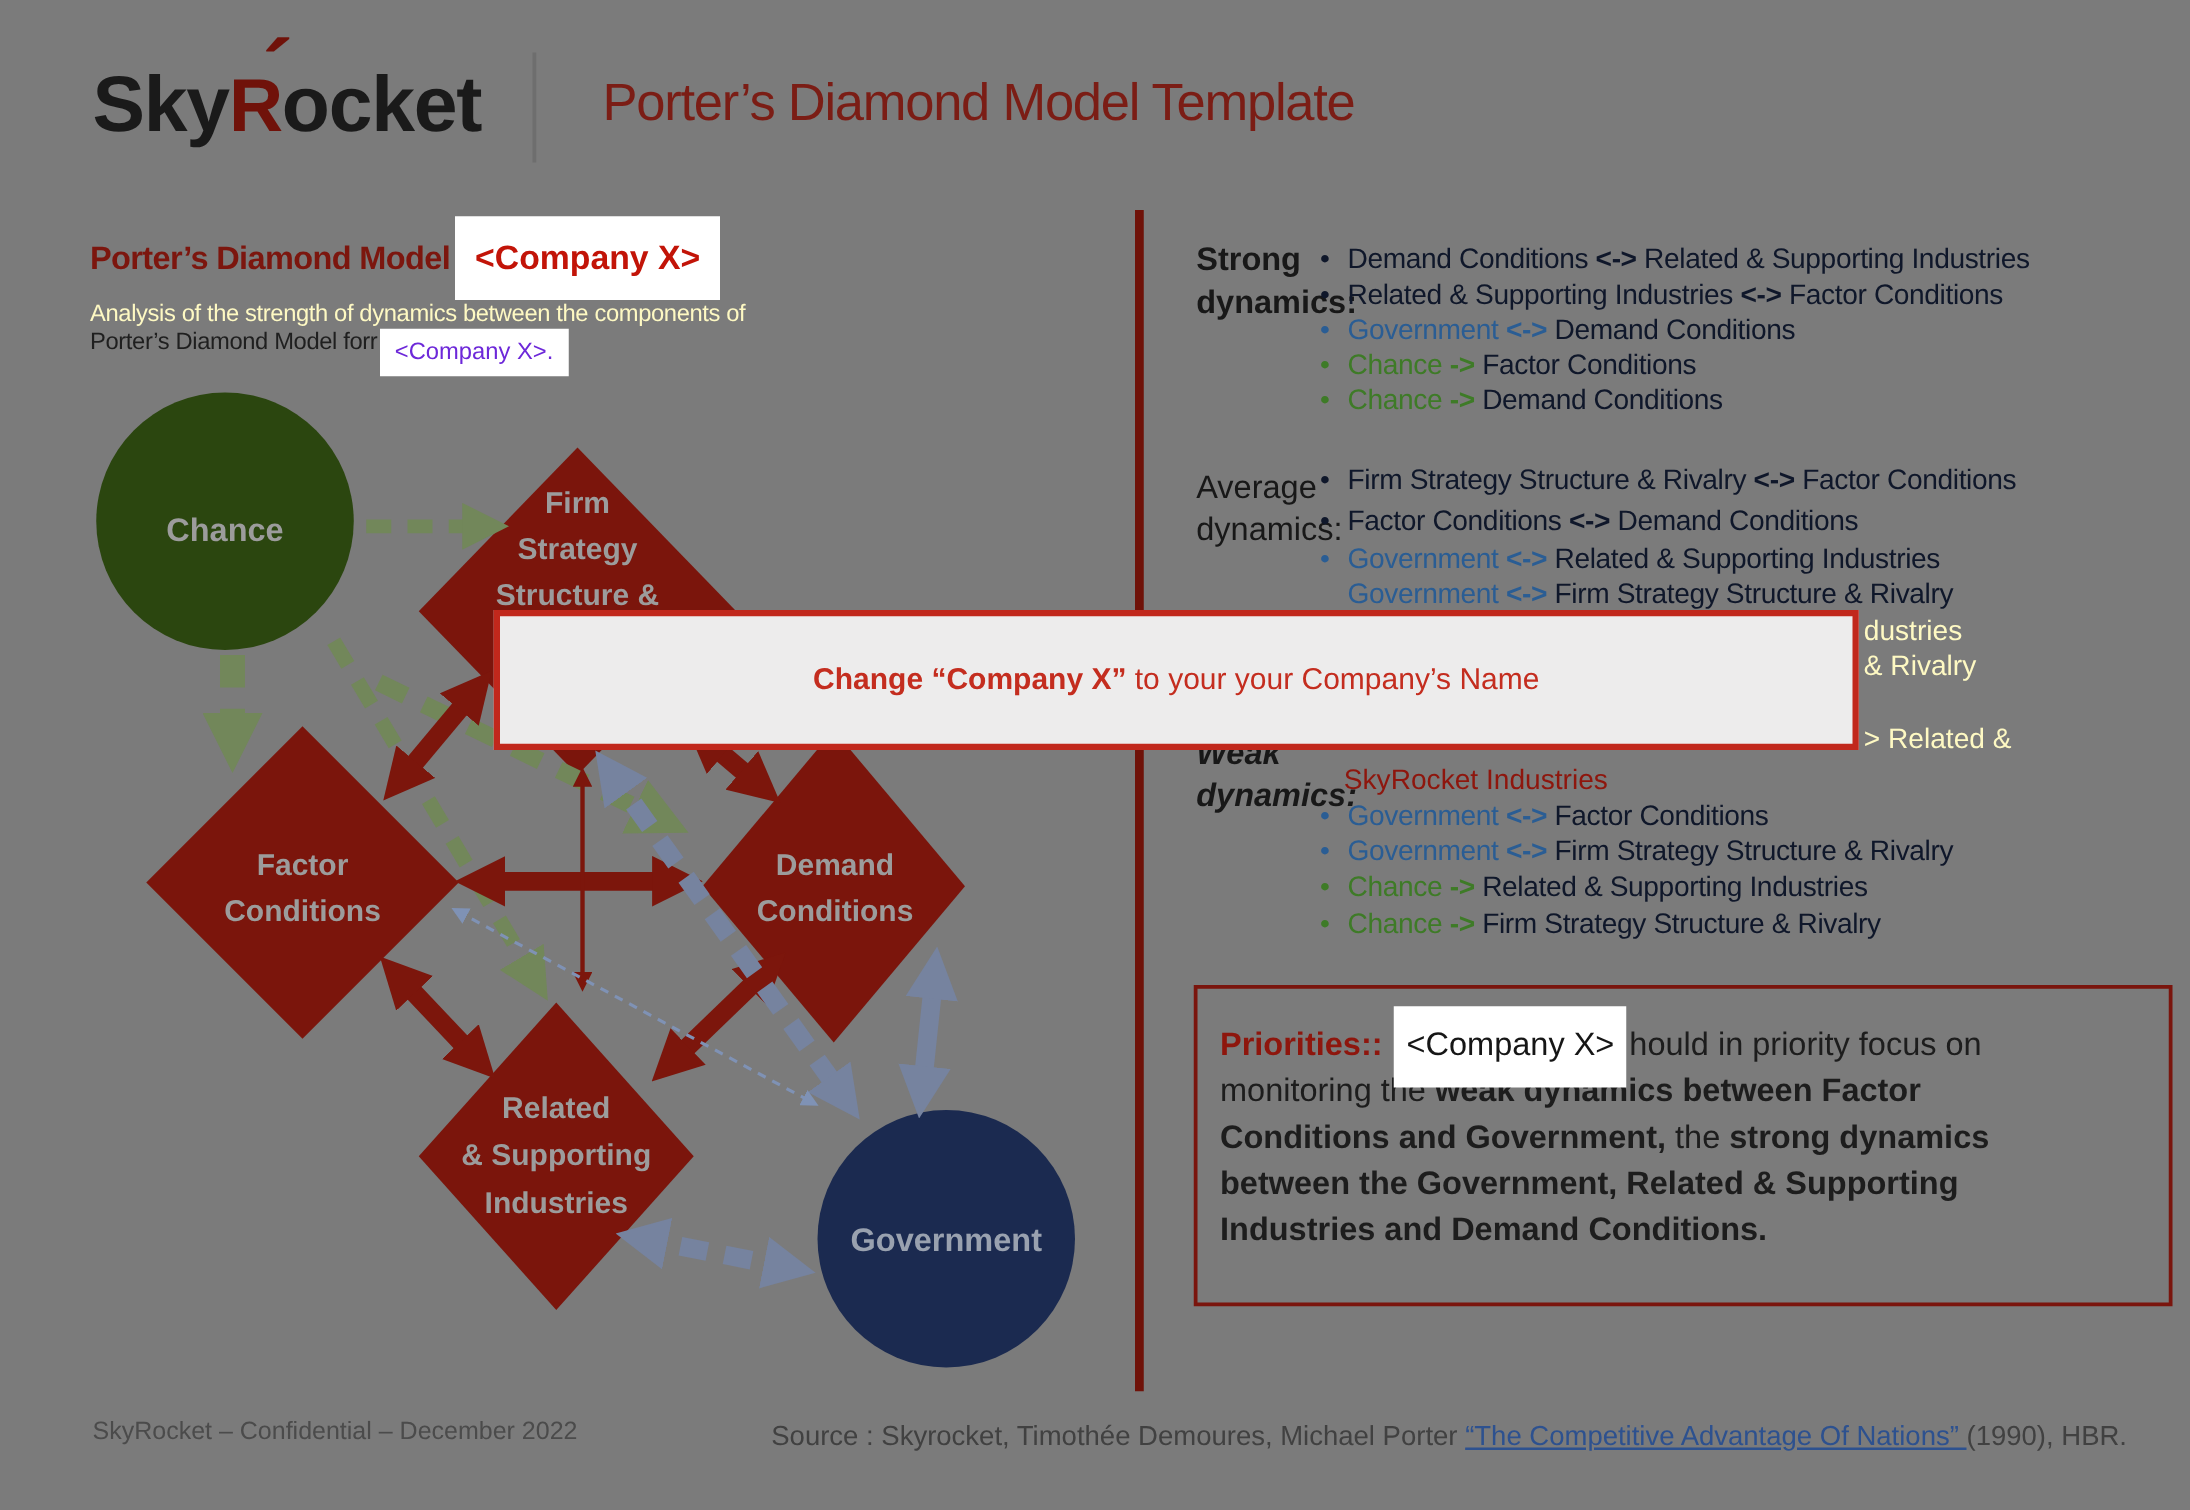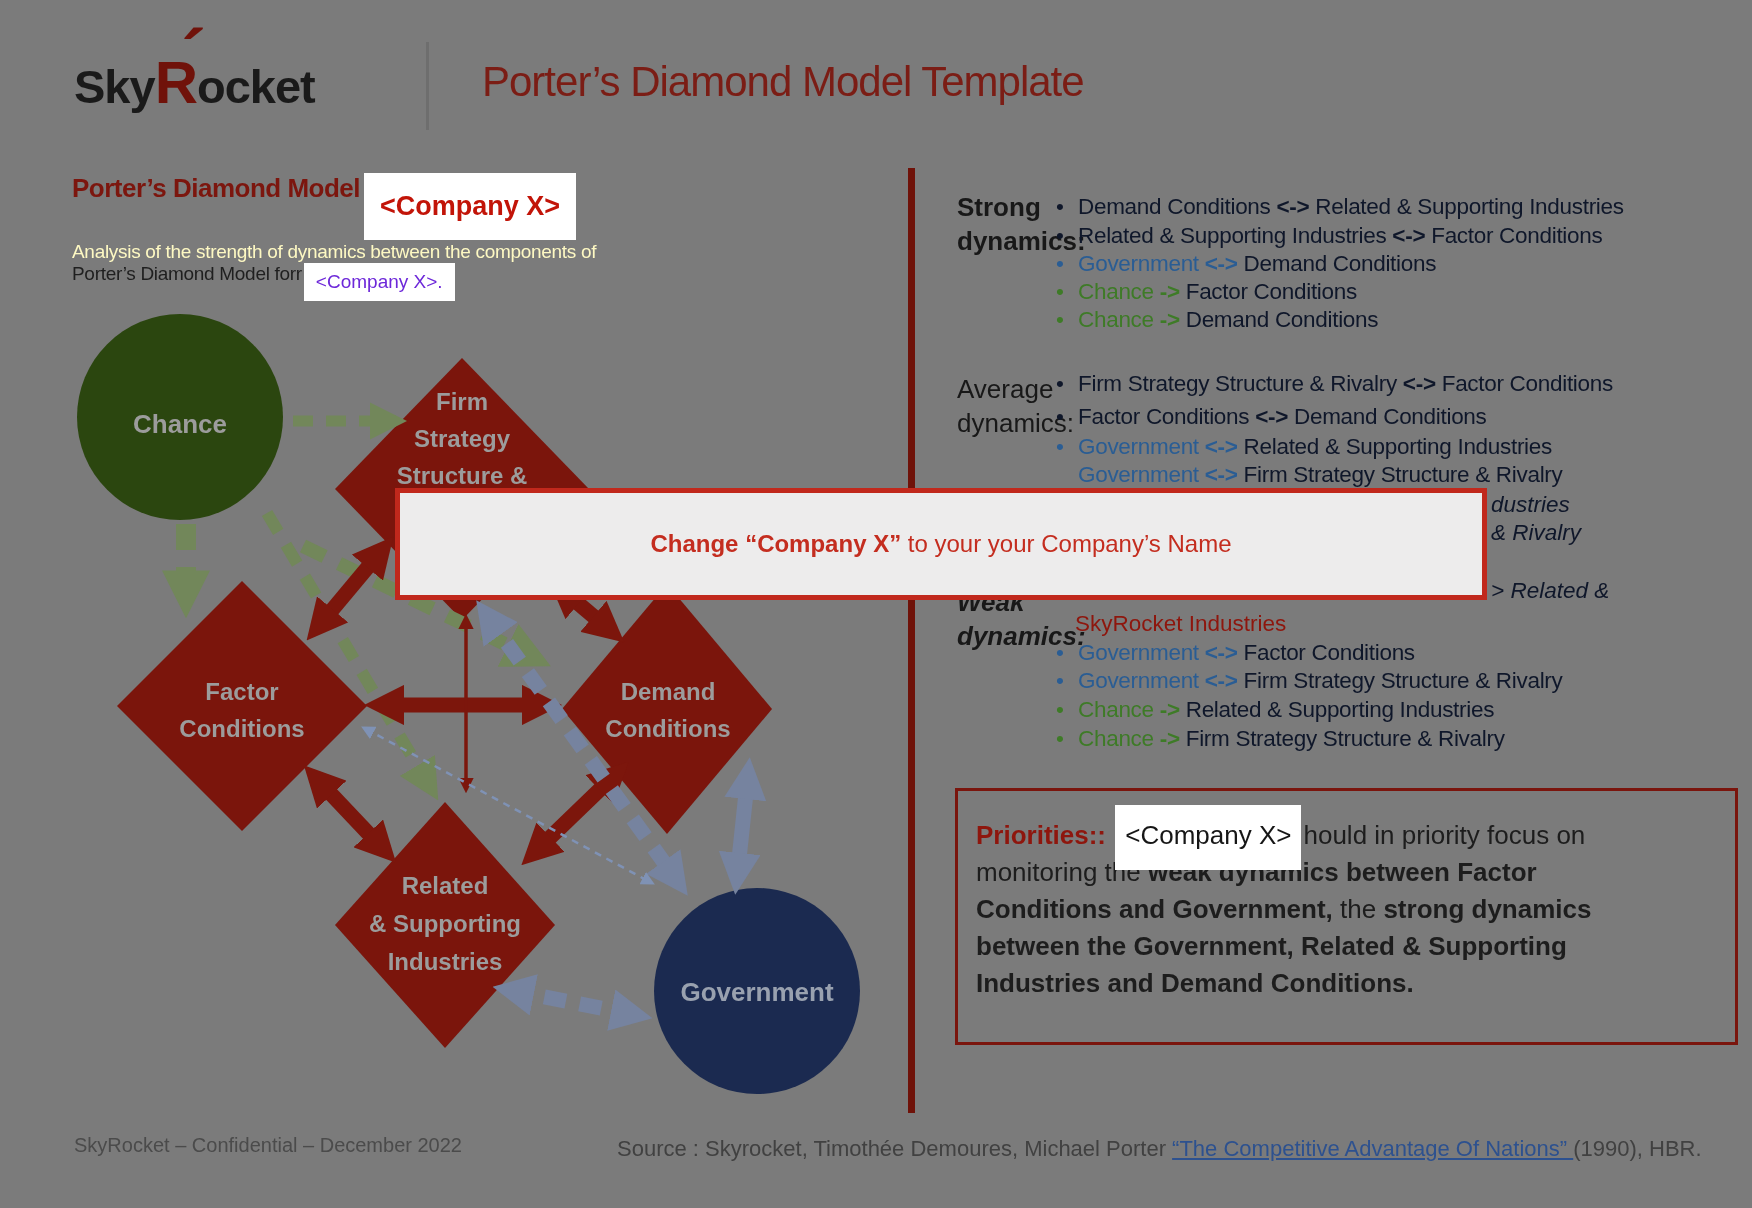--- a/index.html
+++ b/index.html
@@ -1,28 +1,28 @@
 <!DOCTYPE html>
 <html><head>
 <meta charset="utf-8">
 <title>Porter's Diamond Model Template</title>
 <style>
   html,body{margin:0;padding:0;background:#7b7b7b;}
   .slide{position:relative;width:1752px;height:1208px;background:#7b7b7b;overflow:hidden;
          font-family:"Liberation Sans",sans-serif;}
   
   .logo{position:absolute;left:74px;top:48px;display:flex;align-items:baseline;white-space:nowrap;}
-  .logo .lg-sky,.logo .lg-rest{font-size:47px;font-weight:800;color:#1a1a1a;letter-spacing:-1px;}
+  .logo .lg-sky,.logo .lg-rest{font-size:63px;font-weight:800;color:#1a1a1a;letter-spacing:-1px;}
   .logo .lg-r{position:relative;font-size:60px;font-weight:800;color:#70120a;letter-spacing:-1px;}
   .logo .lg-acc{position:absolute;top:-34px;right:-8px;font-size:74px;font-weight:800;color:#70120a;}
   .hdr-divider{position:absolute;left:426px;top:42px;width:3px;height:88px;background:#6e6e6e;}
   .hdr-title{position:absolute;left:482px;top:58px;font-size:42px;font-weight:400;
              color:#7b1d15;letter-spacing:-1px;white-space:nowrap;}
   
-  .title-row{position:absolute;left:72px;top:173px;height:67px;display:flex;}
+  .title-row{position:absolute;left:72px;top:173px;height:67px;display:flex;align-items:center;}
   .intro-title{font-size:26px;font-weight:700;color:#7c160e;letter-spacing:-0.5px;white-space:nowrap;}
   .tag-box-lg{margin-left:4px;height:67px;background:#ffffff;display:flex;align-items:center;
               padding:0 16px;box-sizing:border-box;}
   .tag-box-lg span{font-size:27px;font-weight:700;color:#c21408;white-space:nowrap;}
   .sub1{position:absolute;left:72px;top:241px;font-size:19px;color:#fef9c3;letter-spacing:-0.3px;white-space:nowrap;}
   .sub2-row{position:absolute;left:72px;top:263px;display:flex;align-items:flex-start;}
   .sub2-row .sub2{font-size:19px;color:#1f1f1f;letter-spacing:-0.3px;white-space:nowrap;}
   .tag-box-sm{margin-left:2px;height:38px;background:#ffffff;display:flex;align-items:center;
               padding:0 12px;box-sizing:border-box;}
   .tag-box-sm span{font-size:19px;color:#6d28d9;white-space:nowrap;}
@@ -31,21 +31,21 @@
   
   .dyn-label{position:absolute;left:957px;font-size:26px;line-height:34px;color:#181818;white-space:nowrap;}
   .dyn-label.bold{font-weight:700;}
   .dyn-label.ital{font-style:italic;font-weight:600;}
   .dyn-item{position:absolute;left:1056px;font-size:22.5px;letter-spacing:-0.3px;white-space:nowrap;line-height:24px;}
   .dyn-item.nobullet{left:1078px;}
   .blt{display:inline-block;width:22px;}
   .blt::before{content:"\2022";}
   .cr{color:#0f172a;} .cb{color:#2a5d94;} .cg{color:#3e7b27;}
   .ar{font-weight:700;white-space:pre;}
-  .frag{position:absolute;left:1491px;font-size:22.5px;color:#0f172a;white-space:nowrap;line-height:24px;font-style:italic;}
+  .frag{position:absolute;left:1491px;font-size:22.5px;color:#fef9c3;white-space:nowrap;line-height:24px;}
   .wrapline{position:absolute;left:1075px;font-size:22.5px;color:#8e160d;white-space:nowrap;line-height:24px;}
   
   .priorities{position:absolute;left:955px;top:788px;width:783px;height:257px;
               border:3px solid #7a150d;box-sizing:border-box;}
   .priorities p{margin:0;padding:26px 0 0 18px;width:625px;font-size:26px;line-height:37px;color:#1d1d1d;}
   .pri-label{font-weight:700;color:#8e160d;}
   .pri-bold{font-weight:700;}
   .tag-box-inline{display:inline-block;background:#ffffff;padding:12px 10px 16px;margin:-12px 2px -16px;
                   position:relative;}
   .tag-box-inline span{font-size:26px;color:#161616;}

